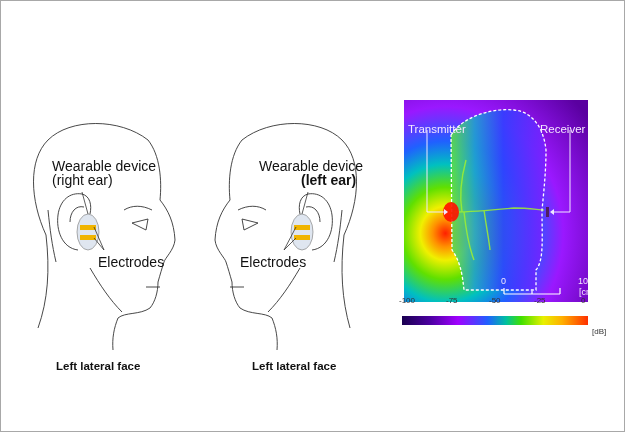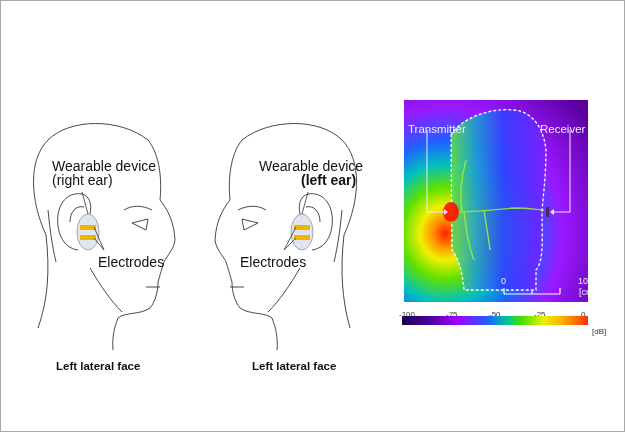--- a/index.html
+++ b/index.html
@@ -6,21 +6,21 @@
   body { width: 625px; height: 432px; position: relative; overflow: hidden; font-family: "Liberation Sans", sans-serif; }
   .frame { position: absolute; left: 0; top: 0; width: 623px; height: 430px; border: 1px solid #a8a8a8; background: #fff; }
   .lbl { position: absolute; font-size: 14px; color: #111; white-space: nowrap; line-height: 13px; }
   .caption { position: absolute; font-size: 11.5px; font-weight: bold; color: #111; white-space: nowrap; }
   svg { position: absolute; overflow: visible; }
   .heat-wrap { position: absolute; left: 404px; top: 100px; width: 184px; height: 202px; overflow: hidden; }
   .heat-label { position: absolute; color: #f4e8ff; font-size: 11.5px; white-space: nowrap; }
   .scale-label { position: absolute; color: #f4e8ff; font-size: 9px; white-space: nowrap; }
   .cbar { position: absolute; left: 402px; top: 316px; width: 186px; height: 9px;
           background: linear-gradient(to right, #1a0050 0%, #4b00a0 15%, #a000ff 30%, #2060ff 46%, #00c0a0 56%, #40e000 64%, #e8f000 76%, #ffb000 86%, #ff3000 100%); }
-  .ctick { position: absolute; top: 310px; font-size: 8px; color: #333; white-space: nowrap; }
+  .ctick { position: absolute; top: 296px; font-size: 8px; color: #333; white-space: nowrap; }
 </style>
 </head>
 <body>
 
 <div class="frame"></div>
 
 <svg width="625" height="432" style="left:0;top:0;">
   <g fill="none" stroke="#333" stroke-width="0.9">
 
     <path d="M38,328 C48,300 50,270 46,235 C30,200 28,160 48,140 C70,118 120,118 148,140 C160,155 162,180 160,200 C168,210 174,222 175,240 C174,250 165,258 164,262 C162,268 160,275 158,282 C158,292 155,302 150,308 C140,315 125,312 118,318 C114,328 112,338 113,350"></path>

